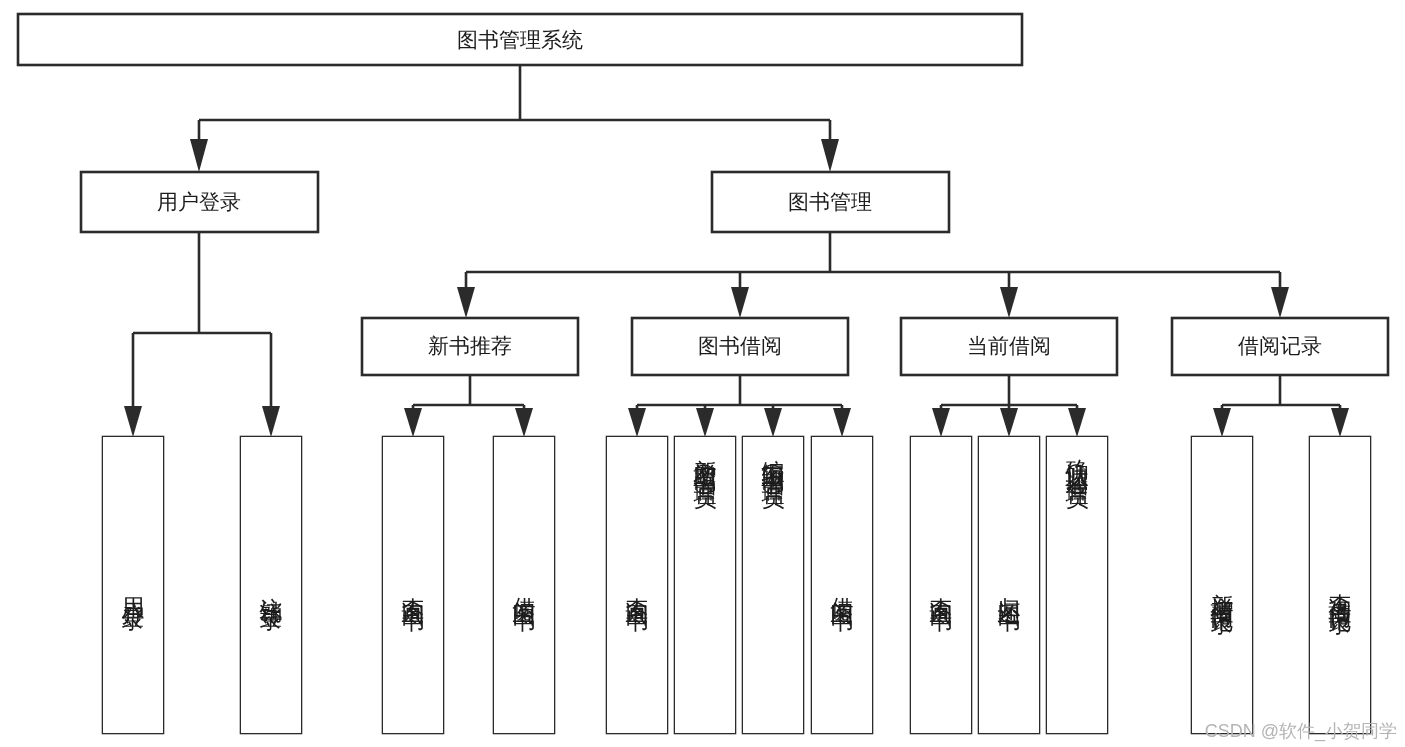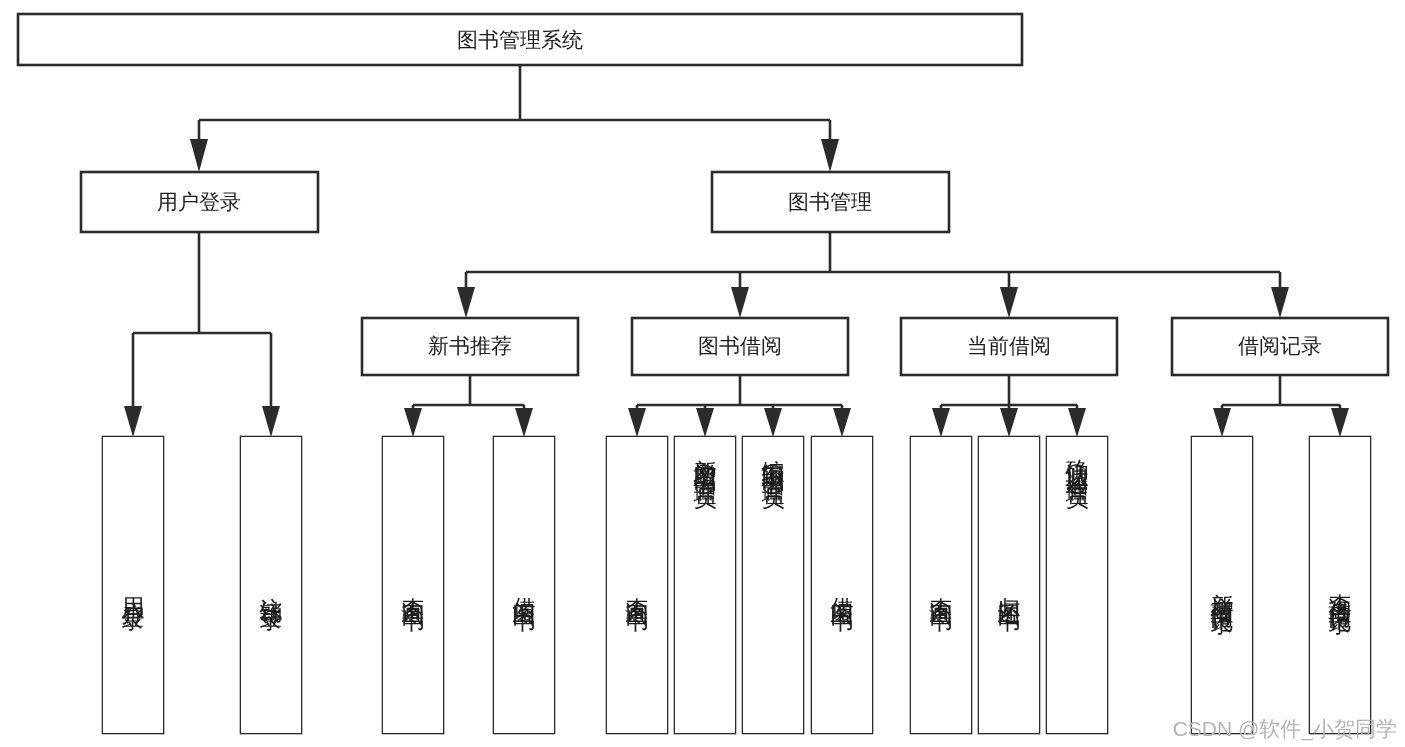--- a/index.html
+++ b/index.html
@@ -67,21 +67,21 @@
     letter-spacing: 4px;
     color: #1c1c1c;
     white-space: nowrap;
     padding-top: 4px;
   }
   .watermark {
     position: absolute;
     right: 8px;
     bottom: 4px;
     font-family: "Liberation Sans", "DejaVu Sans", sans-serif;
-    font-size: 21px;
+    font-size: 18px;
     color: #b4b4b4;
     white-space: nowrap;
     user-select: none;
   }
 </style>
 </head>
 <body>
 
 <div id="diagram-root">
 

